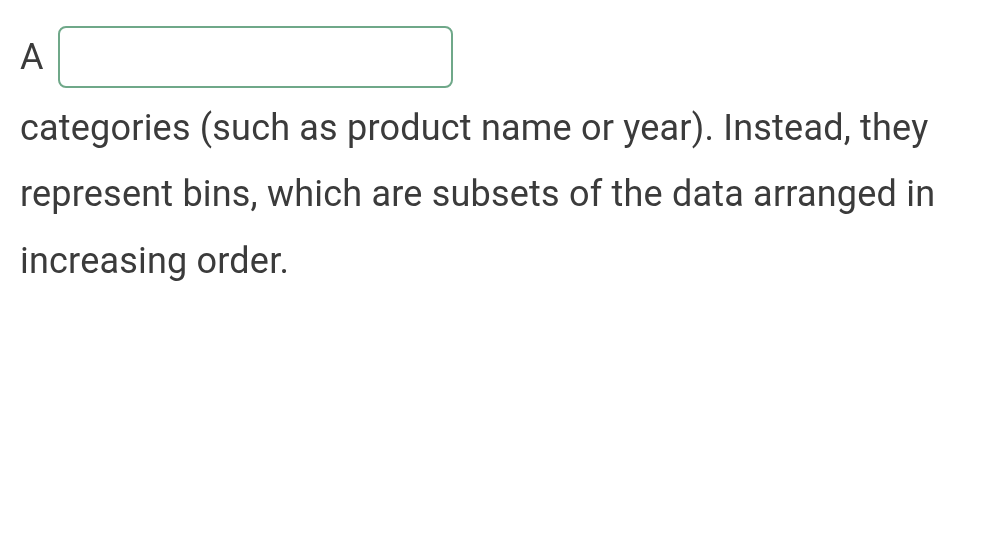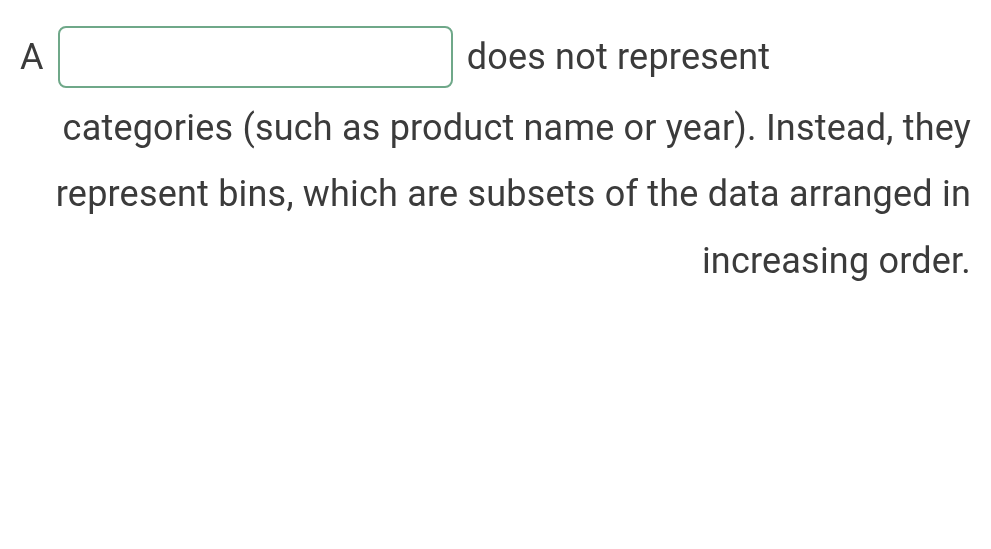--- a/index.html
+++ b/index.html
@@ -38,26 +38,24 @@
       width: 395px;
       font-size: 34px;
       padding: 0 12px;
       margin-right: 14px;
       color: #3b3b3b;
       outline: none;
       vertical-align: middle;
     }
     .continuation {
       margin-top: 4px;
-      text-align: right;
     }
   </style>
 </head>
 <body>
 
 <div class="sentence-container">
   <div class="first-line">
     <span class="text-before">A</span>
     <input type="text" class="blank-input" value="" style="">
-    <span>does not represent</span>
   </div>
   <div class="continuation">categories (such as product name or year). Instead, they represent bins, which are subsets of the data arranged in increasing order.</div>
 </div>
 
 </body></html>

